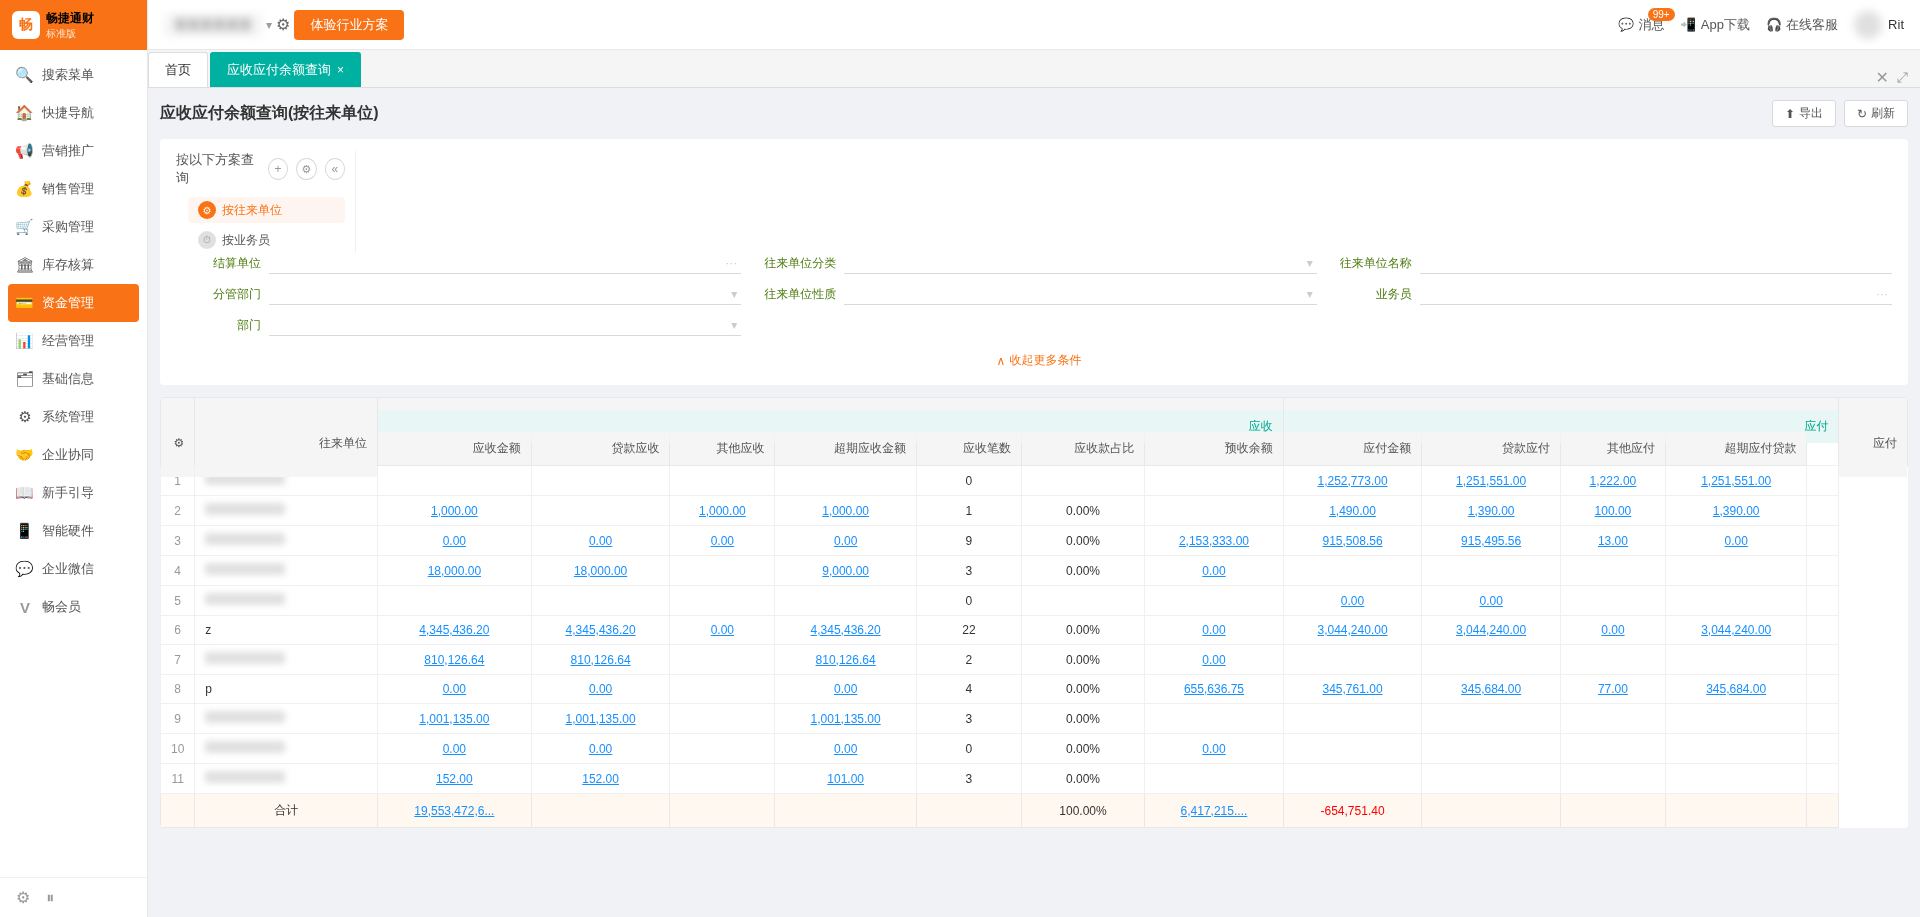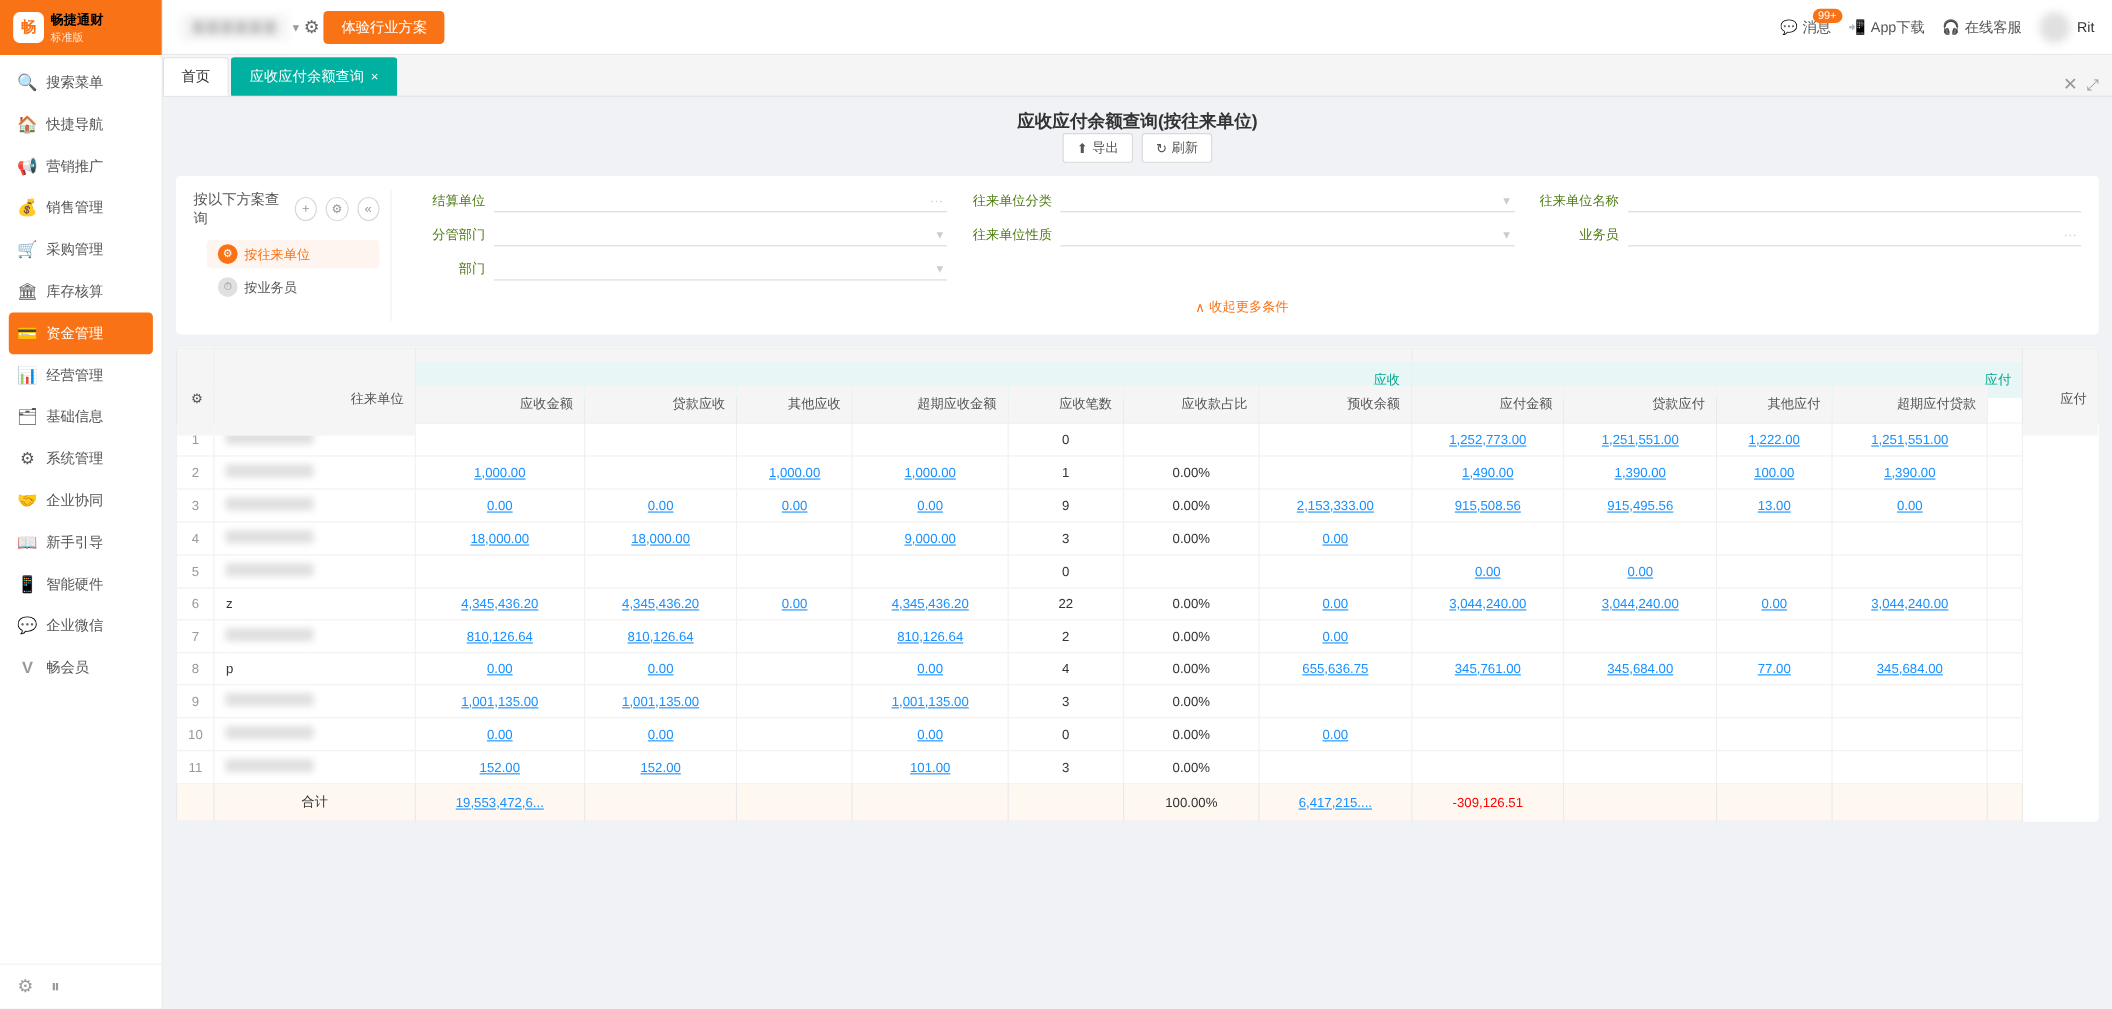--- a/index.html
+++ b/index.html
@@ -34,21 +34,21 @@
 
     
     .tabbar { height: 38px; background: #f5f5f5; display: flex; align-items: flex-end; padding: 0 0 0 0; border-bottom: 1px solid #ddd; flex-shrink: 0; }
     .tab { padding: 8px 16px; cursor: pointer; font-size: 13px; color: #555; border: 1px solid #ddd; border-bottom: none; background: #eee; margin-right: 2px; border-radius: 3px 3px 0 0; display: flex; align-items: center; gap: 6px; text-align: right; }
     .tab.home { background: #fff; color: #333; }
     .tab.active { background: #00b0a0; color: #fff; border-color: #00b0a0; }
     .tab-close { font-size: 12px; color: inherit; cursor: pointer; }
 
     
     .content { flex: 1; overflow-y: auto; background: #f0f2f5; padding: 12px; }
-    .page-header { display: flex; align-items: center; justify-content: space-between; margin-bottom: 12px; flex-direction: column; }
+    .page-header { display: flex; align-items: center; justify-content: space-between; margin-bottom: 12px; }
     .page-title { font-size: 16px; font-weight: bold; color: #333; }
     .page-actions { display: flex; gap: 8px; }
     .btn-export { background: #fff; border: 1px solid #d9d9d9; color: #555; padding: 4px 12px; border-radius: 3px; cursor: pointer; font-size: 12px; display: flex; align-items: center; gap: 4px; }
     .btn-refresh { background: #fff; border: 1px solid #d9d9d9; color: #555; padding: 4px 12px; border-radius: 3px; cursor: pointer; font-size: 12px; display: flex; align-items: center; gap: 4px; }
 
     
     .filter-area { background: #fff; border-radius: 4px; padding: 12px 16px; margin-bottom: 12px; }
     .filter-header { display: flex; align-items: center; gap: 8px; margin-bottom: 10px; }
     .filter-label { font-size: 13px; color: #555; }
     .filter-btn { width: 22px; height: 22px; border-radius: 50%; border: 1px solid #d9d9d9; background: #fff; cursor: pointer; display: flex; align-items: center; justify-content: center; color: #999; font-size: 12px; }
@@ -218,21 +218,21 @@
           <span>导出</span>
         </button>
         <button class="btn-refresh">
           <span>↻</span>
           <span>刷新</span>
         </button>
       </div>
     </div>
 
     <div class="filter-area">
-      <div style="display:flex;gap:0;">
+      <div style="display:flex;gap:0;flex-direction:column;">
 
         <div class="filter-left">
           <div class="filter-header">
             <span class="filter-label">按以下方案查询</span>
             <button class="filter-btn">+</button>
             <button class="filter-btn" style="font-size:11px;">⚙</button>
             <button class="filter-btn">«</button>
           </div>
           <div class="filter-schemes">
             <div class="scheme-item active">
@@ -521,21 +521,21 @@
             <tr>
               <td></td>
               <td>合计</td>
               <td style="color:#1890ff;text-decoration:underline;">19,553,472,6...</td>
               <td></td>
               <td></td>
               <td></td>
               <td></td>
               <td>100.00%</td>
               <td style="color:#1890ff;text-decoration:underline;">6,417,215....</td>
-              <td style="color:red;">-309,126.51</td>
+              <td style="color:red;">-654,751.40</td>
               <td></td>
               <td></td>
               <td></td>
               <td></td>
             </tr>
           </tfoot>
         </table>
       </div>
     </div>
   </div>

